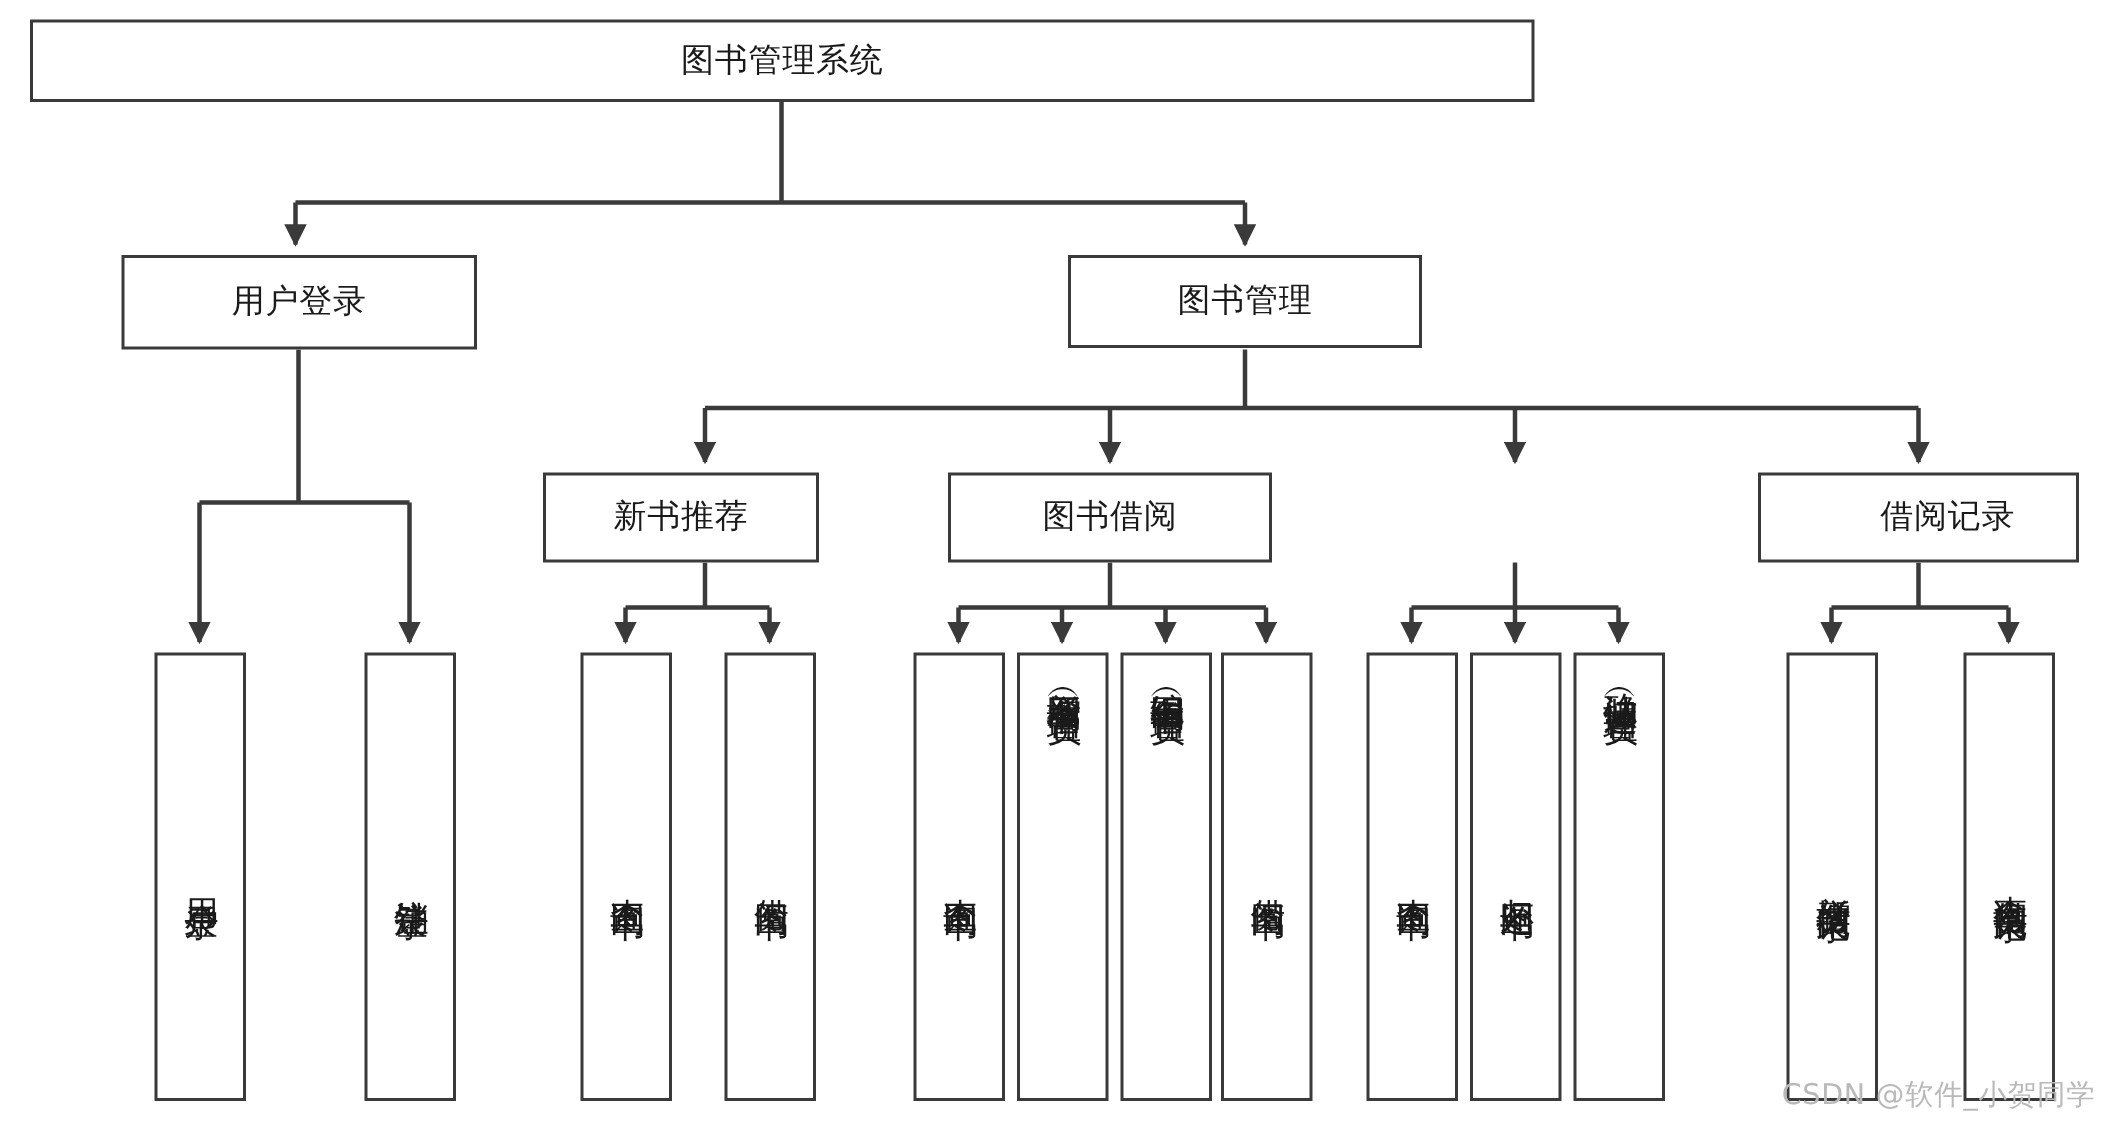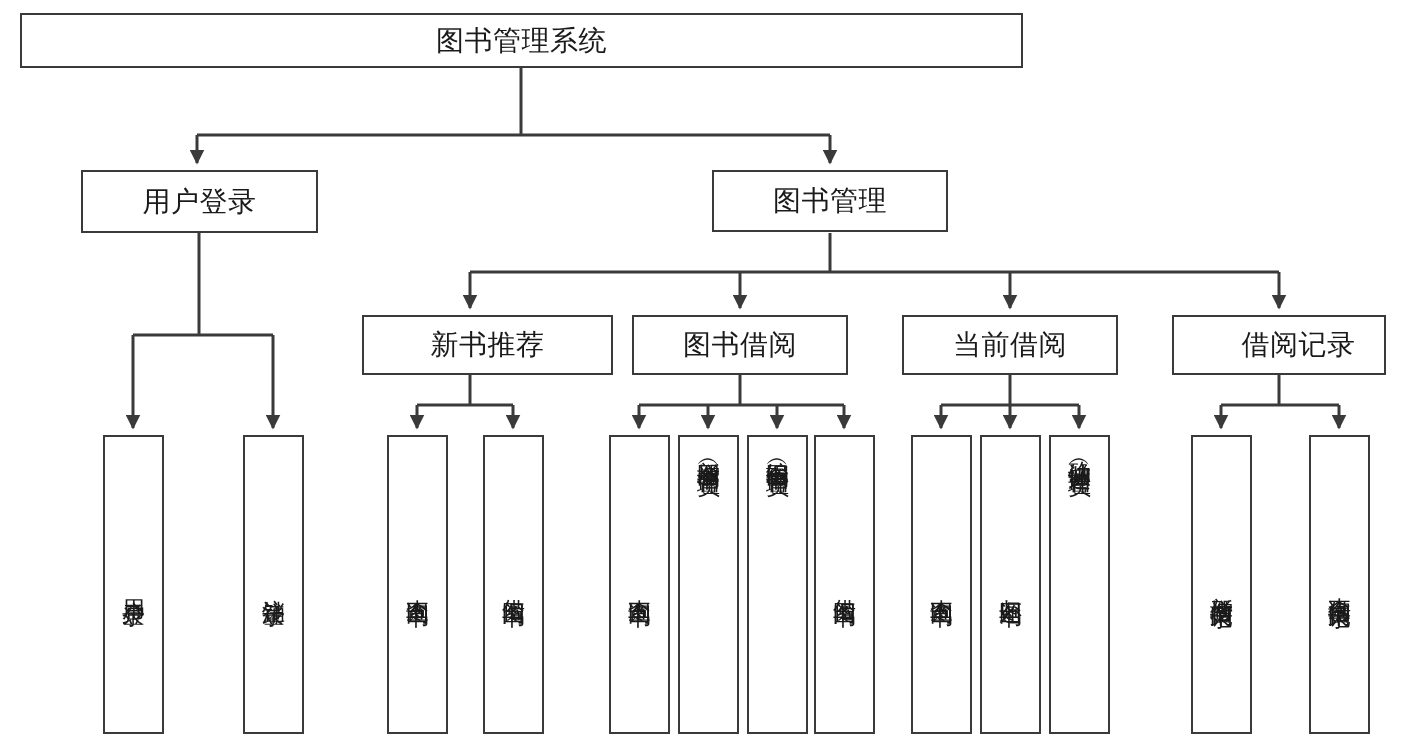--- a/index.html
+++ b/index.html
@@ -31,21 +31,21 @@
     box-sizing: border-box;
     background: #ffffff;
     border: 2px solid #3a3a3a;
     display: flex;
     align-items: center;
     justify-content: center;
     color: #1a1a1a;
     z-index: 2;
   }
   .node-label {
-    font-size: 28px;
+    font-size: 22px;
     line-height: 1.18;
     letter-spacing: 0.5px;
     white-space: nowrap;
     color: #1a1a1a;
   }
   
   .node.vertical {
     align-items: flex-start;
     justify-content: center;
     padding-top: 6px;
@@ -135,31 +135,28 @@
   </div>
 
   <div class="node" style="left:81px; top:170px; width:237px; height:63px;">
     <span class="node-label">用户登录</span>
   </div>
 
   <div class="node" style="left:712px; top:170px; width:236px; height:62px;">
     <span class="node-label">图书管理</span>
   </div>
 
-  <div class="node" style="left:362px; top:315px; width:251px; height:60px;">
+  <div class="node" style="left:362px; top:315px; width:184px; height:60px;">
     <span class="node-label">新书推荐</span>
   </div>
 
   <div class="node" style="left:632px; top:315px; width:216px; height:60px;text-align:right;">
     <span class="node-label">图书借阅</span>
   </div>
 
-  <div class="node" style="left:902px; top:315px; width:216px; height:60px;">
-    <span class="node-label">当前借阅</span>
-  </div>
 
   <div class="node" style="left:1172px; top:315px; width:214px; height:60px;padding-left:39px;">
     <span class="node-label">借阅记录</span>
   </div>
 
   <div class="node vertical vcenter" style="left:103px; top:435px; width:61px; height:299px;">
     <span class="node-label">用户登录</span>
   </div>
 
   <div class="node vertical vcenter" style="left:243px; top:435px; width:61px; height:299px;">
@@ -203,14 +200,15 @@
   </div>
 
   <div class="node vertical vcenter" style="left:1191px; top:435px; width:61px; height:299px;">
     <span class="node-label">新增借阅记录</span>
   </div>
 
   <div class="node vertical vcenter" style="left:1309px; top:435px; width:61px; height:299px;">
     <span class="node-label">查询借阅记录</span>
   </div>
 
+  <div id="watermark">CSDN @软件_小贺同学</div>
 
 </div>
 
 </body></html>

